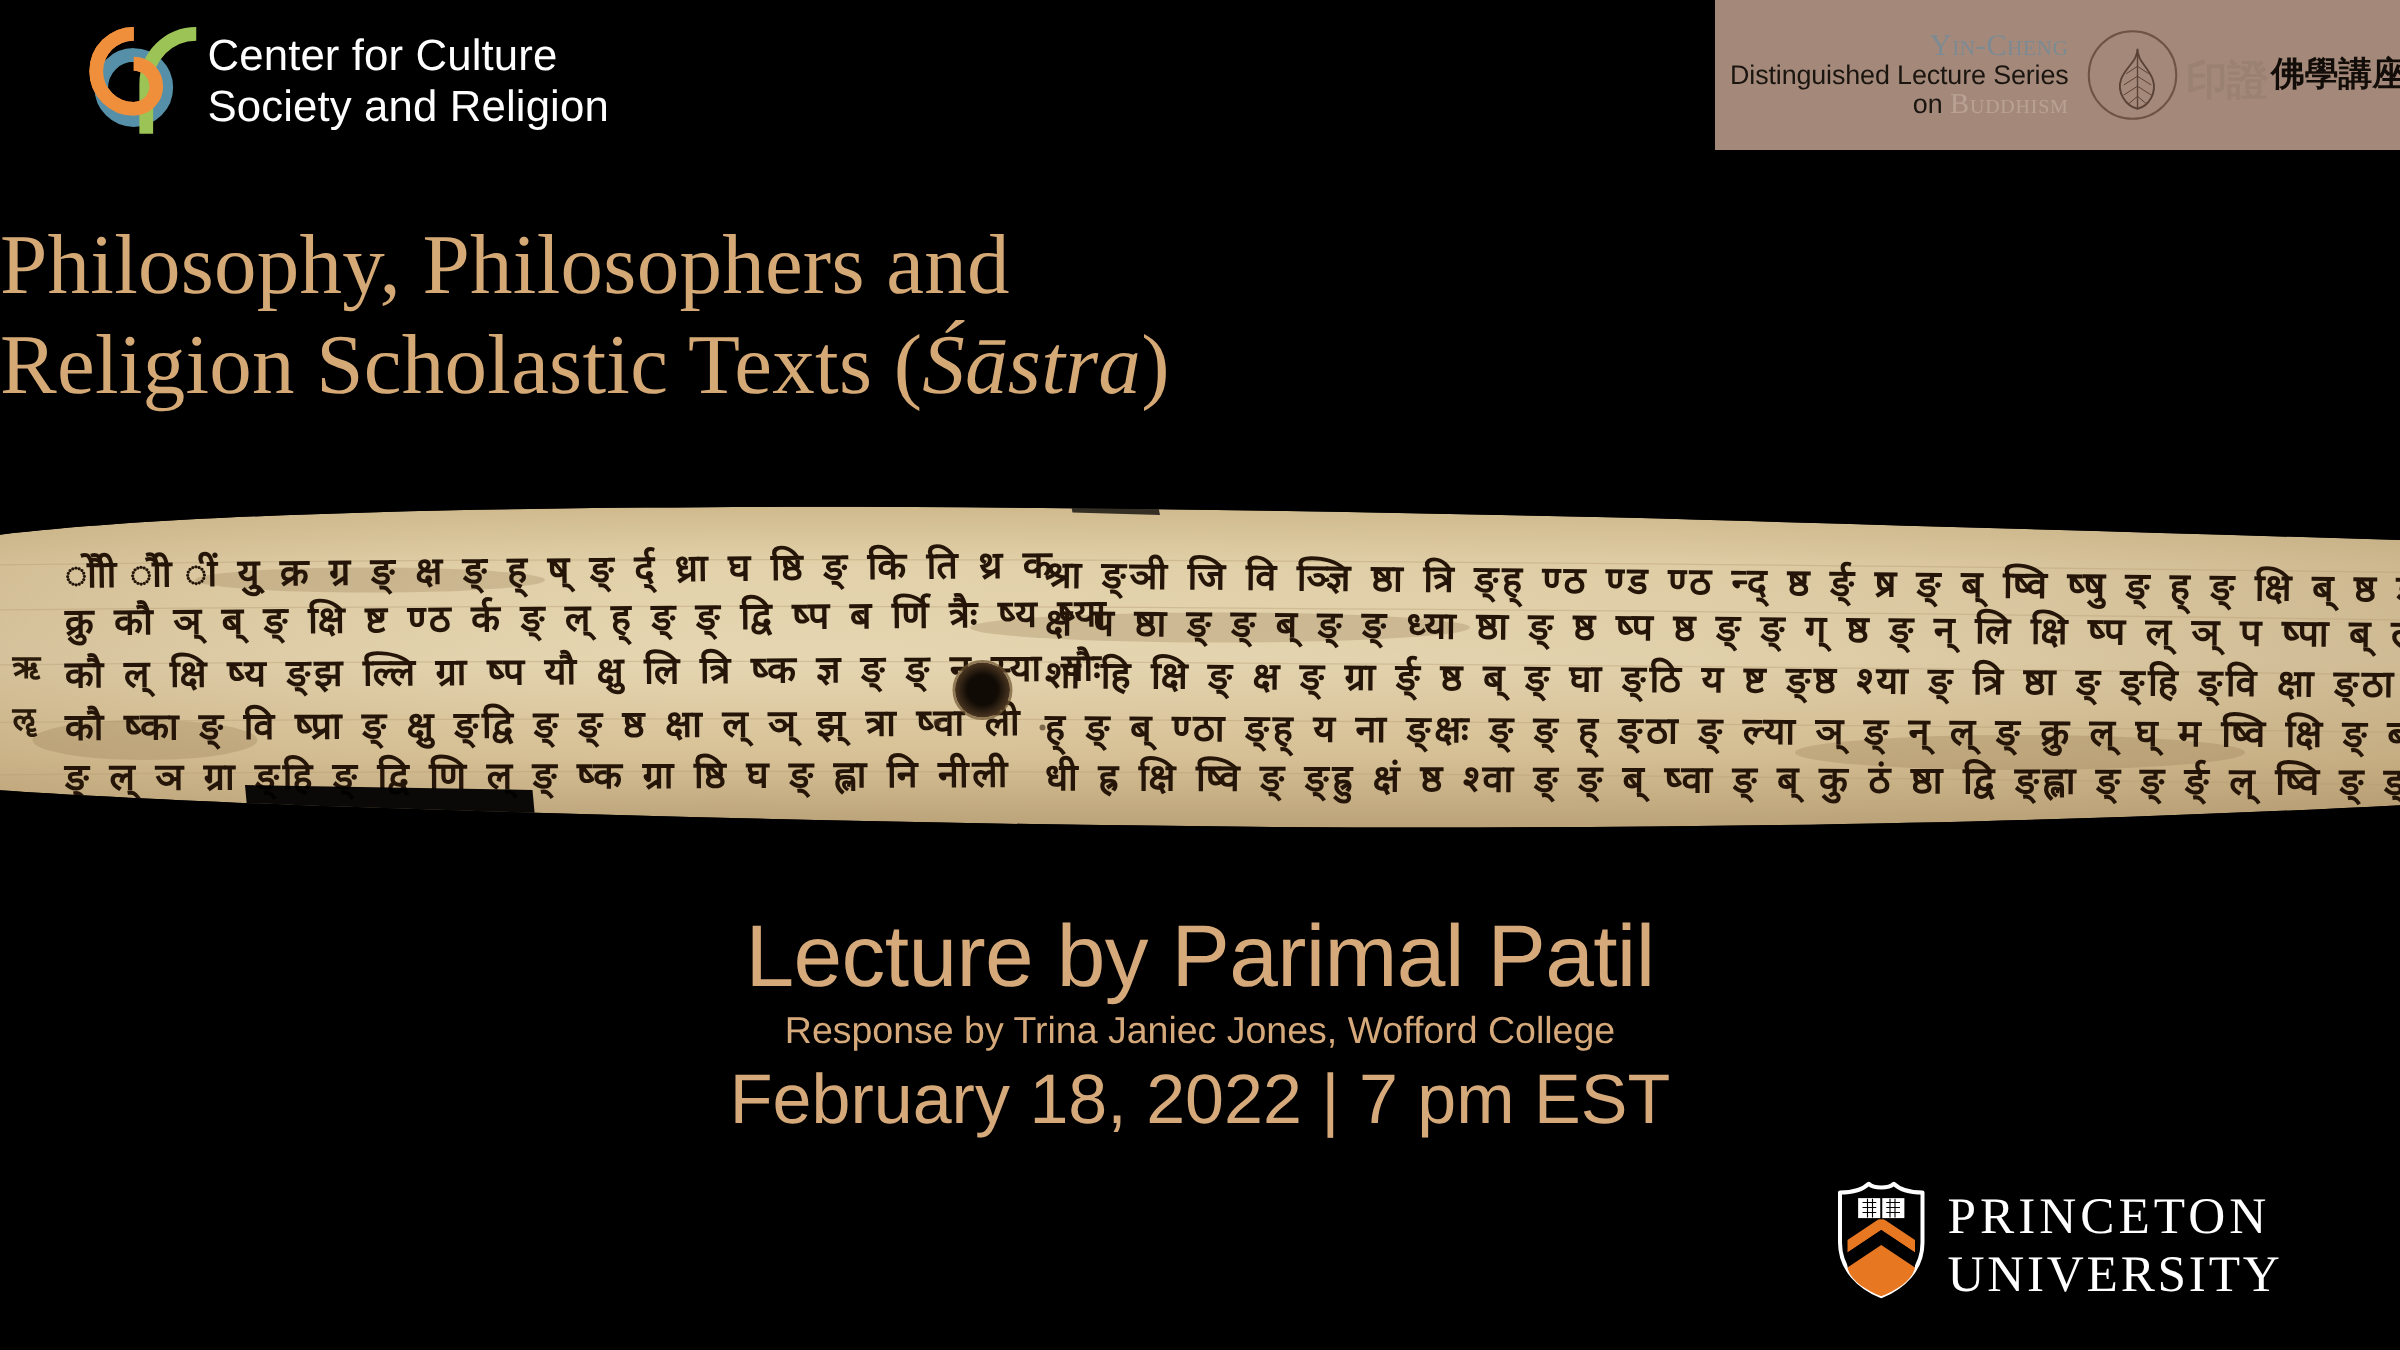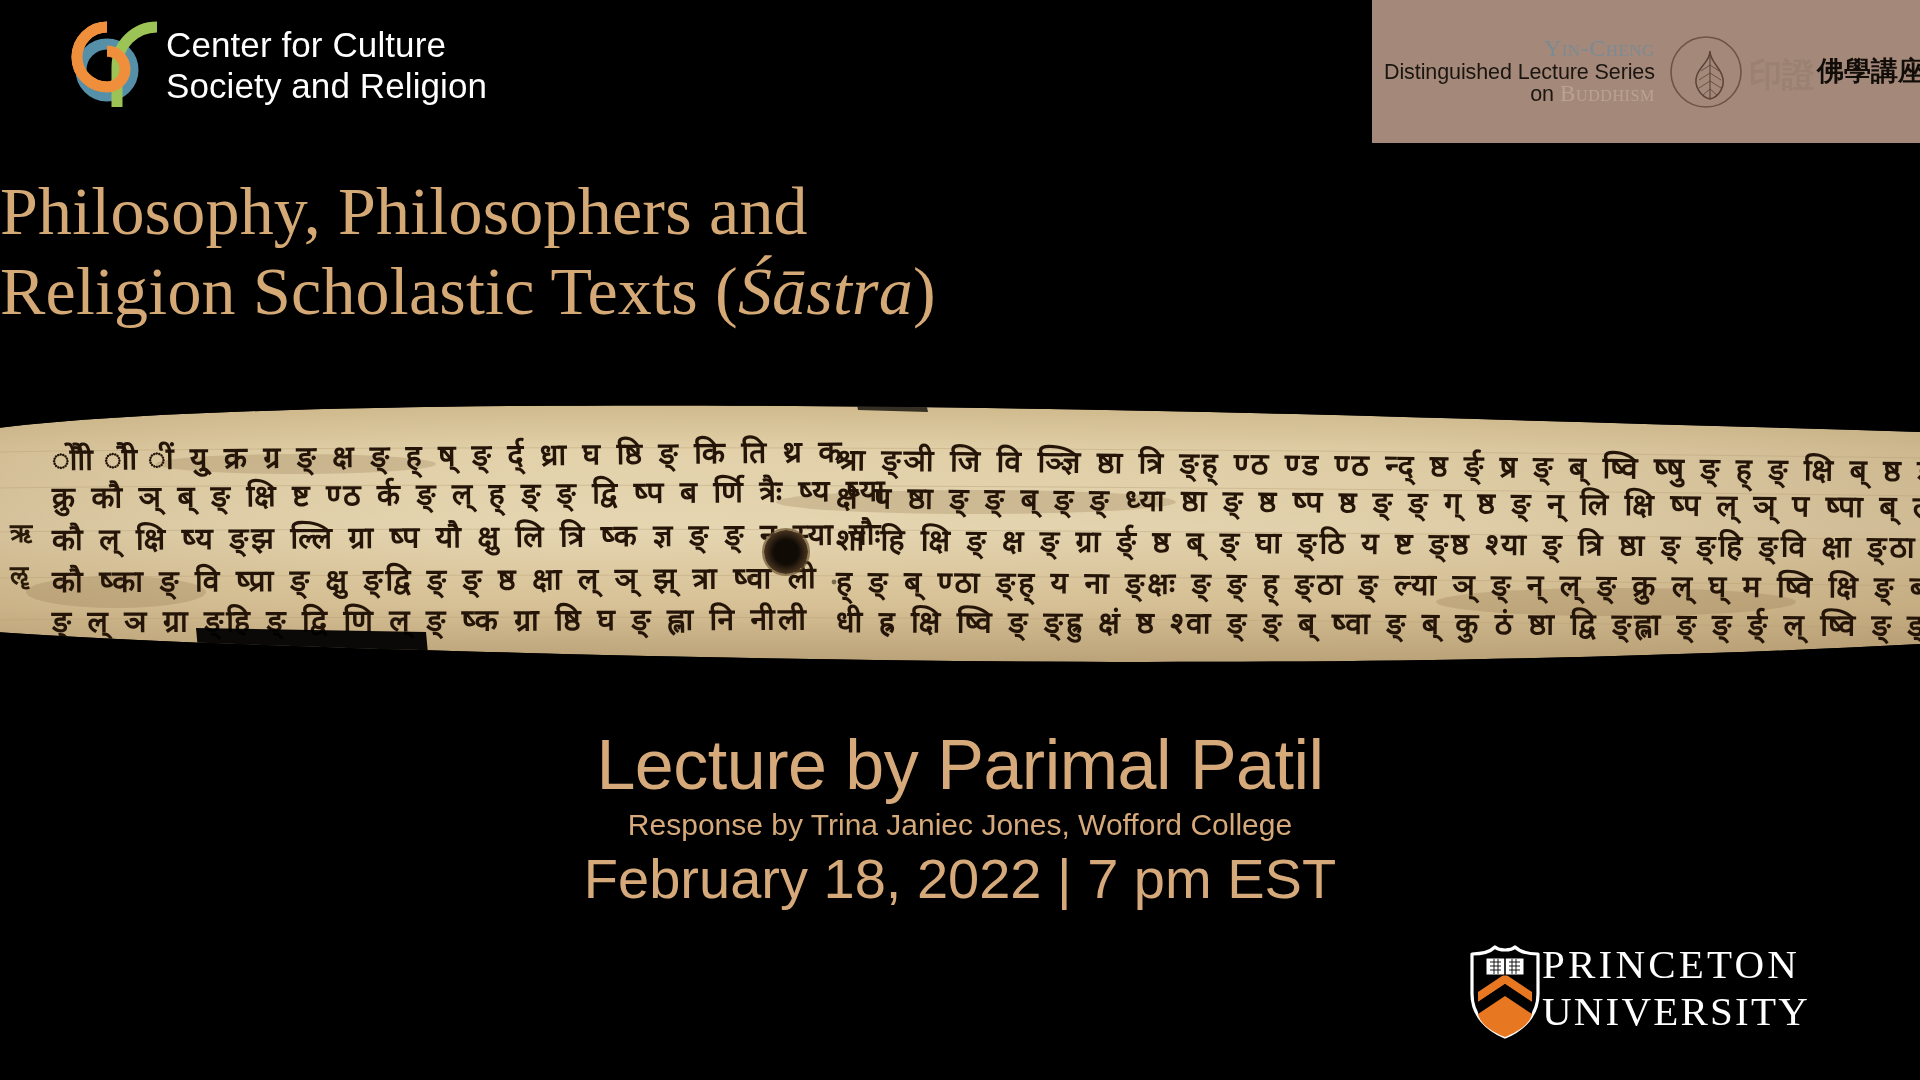--- a/index.html
+++ b/index.html
@@ -8,21 +8,21 @@
 
   .poster { position:absolute; inset:0; background:#000; overflow:hidden; }
 
   
   .ccsr-logo { position:absolute; left:44px; top:18px; display:flex; align-items:center; }
   .ccsr-mark { width:122px; height:96px; flex:none; }
   .ccsr-words { color:#ffffff; font-size:35px; line-height:1.17; font-weight:400; letter-spacing:.1px; white-space:pre-line; }
 
   
   .yc-banner {
-    position:absolute; left:1372px; top:0; width:548px; height:143px;
+    position:absolute; left:1372px; top:0; width:548px; height:120px;
     background:#a4897a; overflow:hidden;
     display:flex; align-items:center;
   }
   .yc-inner { display:flex; align-items:center; width:100%; padding-left:12px; }
   .yc-text { text-align:right; line-height:1.06; padding-right:6px; flex:none; }
   .yc-l1 { font-family:"Liberation Serif", serif; font-size:24px; letter-spacing:.5px; color:#7c8a94; font-variant:small-caps; }
   .yc-l2 { font-size:21.5px; color:#1b1510; letter-spacing:-.1px; margin-top:-1px; }
   .yc-l3 { font-size:21.5px; color:#1b1510; margin-top:-1px; }
   .yc-l3 .bud { font-family:"Liberation Serif", serif; font-size:23px; color:#b9a294; font-variant:small-caps; letter-spacing:.6px; }
   .yc-emblem { width:82px; height:82px; flex:none; margin:0 2px 0 4px; }
@@ -44,21 +44,21 @@
   .ms-leaf { position:absolute; left:-4px; top:14px; width:1928px; height:300px; }
 
   
   .lower { position:absolute; left:0; right:0; top:728px; text-align:center; color:#d6a97a; }
   .lecturer { font-size:70px; font-weight:400; letter-spacing:-.5px; line-height:1.06; }
   .affil { font-size:42px; margin-top:4px; line-height:1.12; }
   .response { font-size:30px; margin-top:6px; line-height:1.12;text-align:center; }
   .datetime { font-size:56px; margin-top:6px; line-height:1.12; }
 
   
-  .princeton { position:absolute; left:1468px; top:944px; display:flex; align-items:flex-start; }
+  .princeton { position:absolute; left:1468px; top:944px; display:flex; align-items:flex-end; gap:16px; }
   .pu-shield { width:74px; height:96px; flex:none; }
   .pu-words { color:#fff; font-family:"Liberation Serif", serif; line-height:1.0; }
   .pu-l1 { font-size:41px; letter-spacing:3.2px; }
   .pu-l2 { font-size:41px; letter-spacing:2.2px; margin-top:6px; }
 </style>
 </head>
 <body>
 
 <div class="poster">
 

